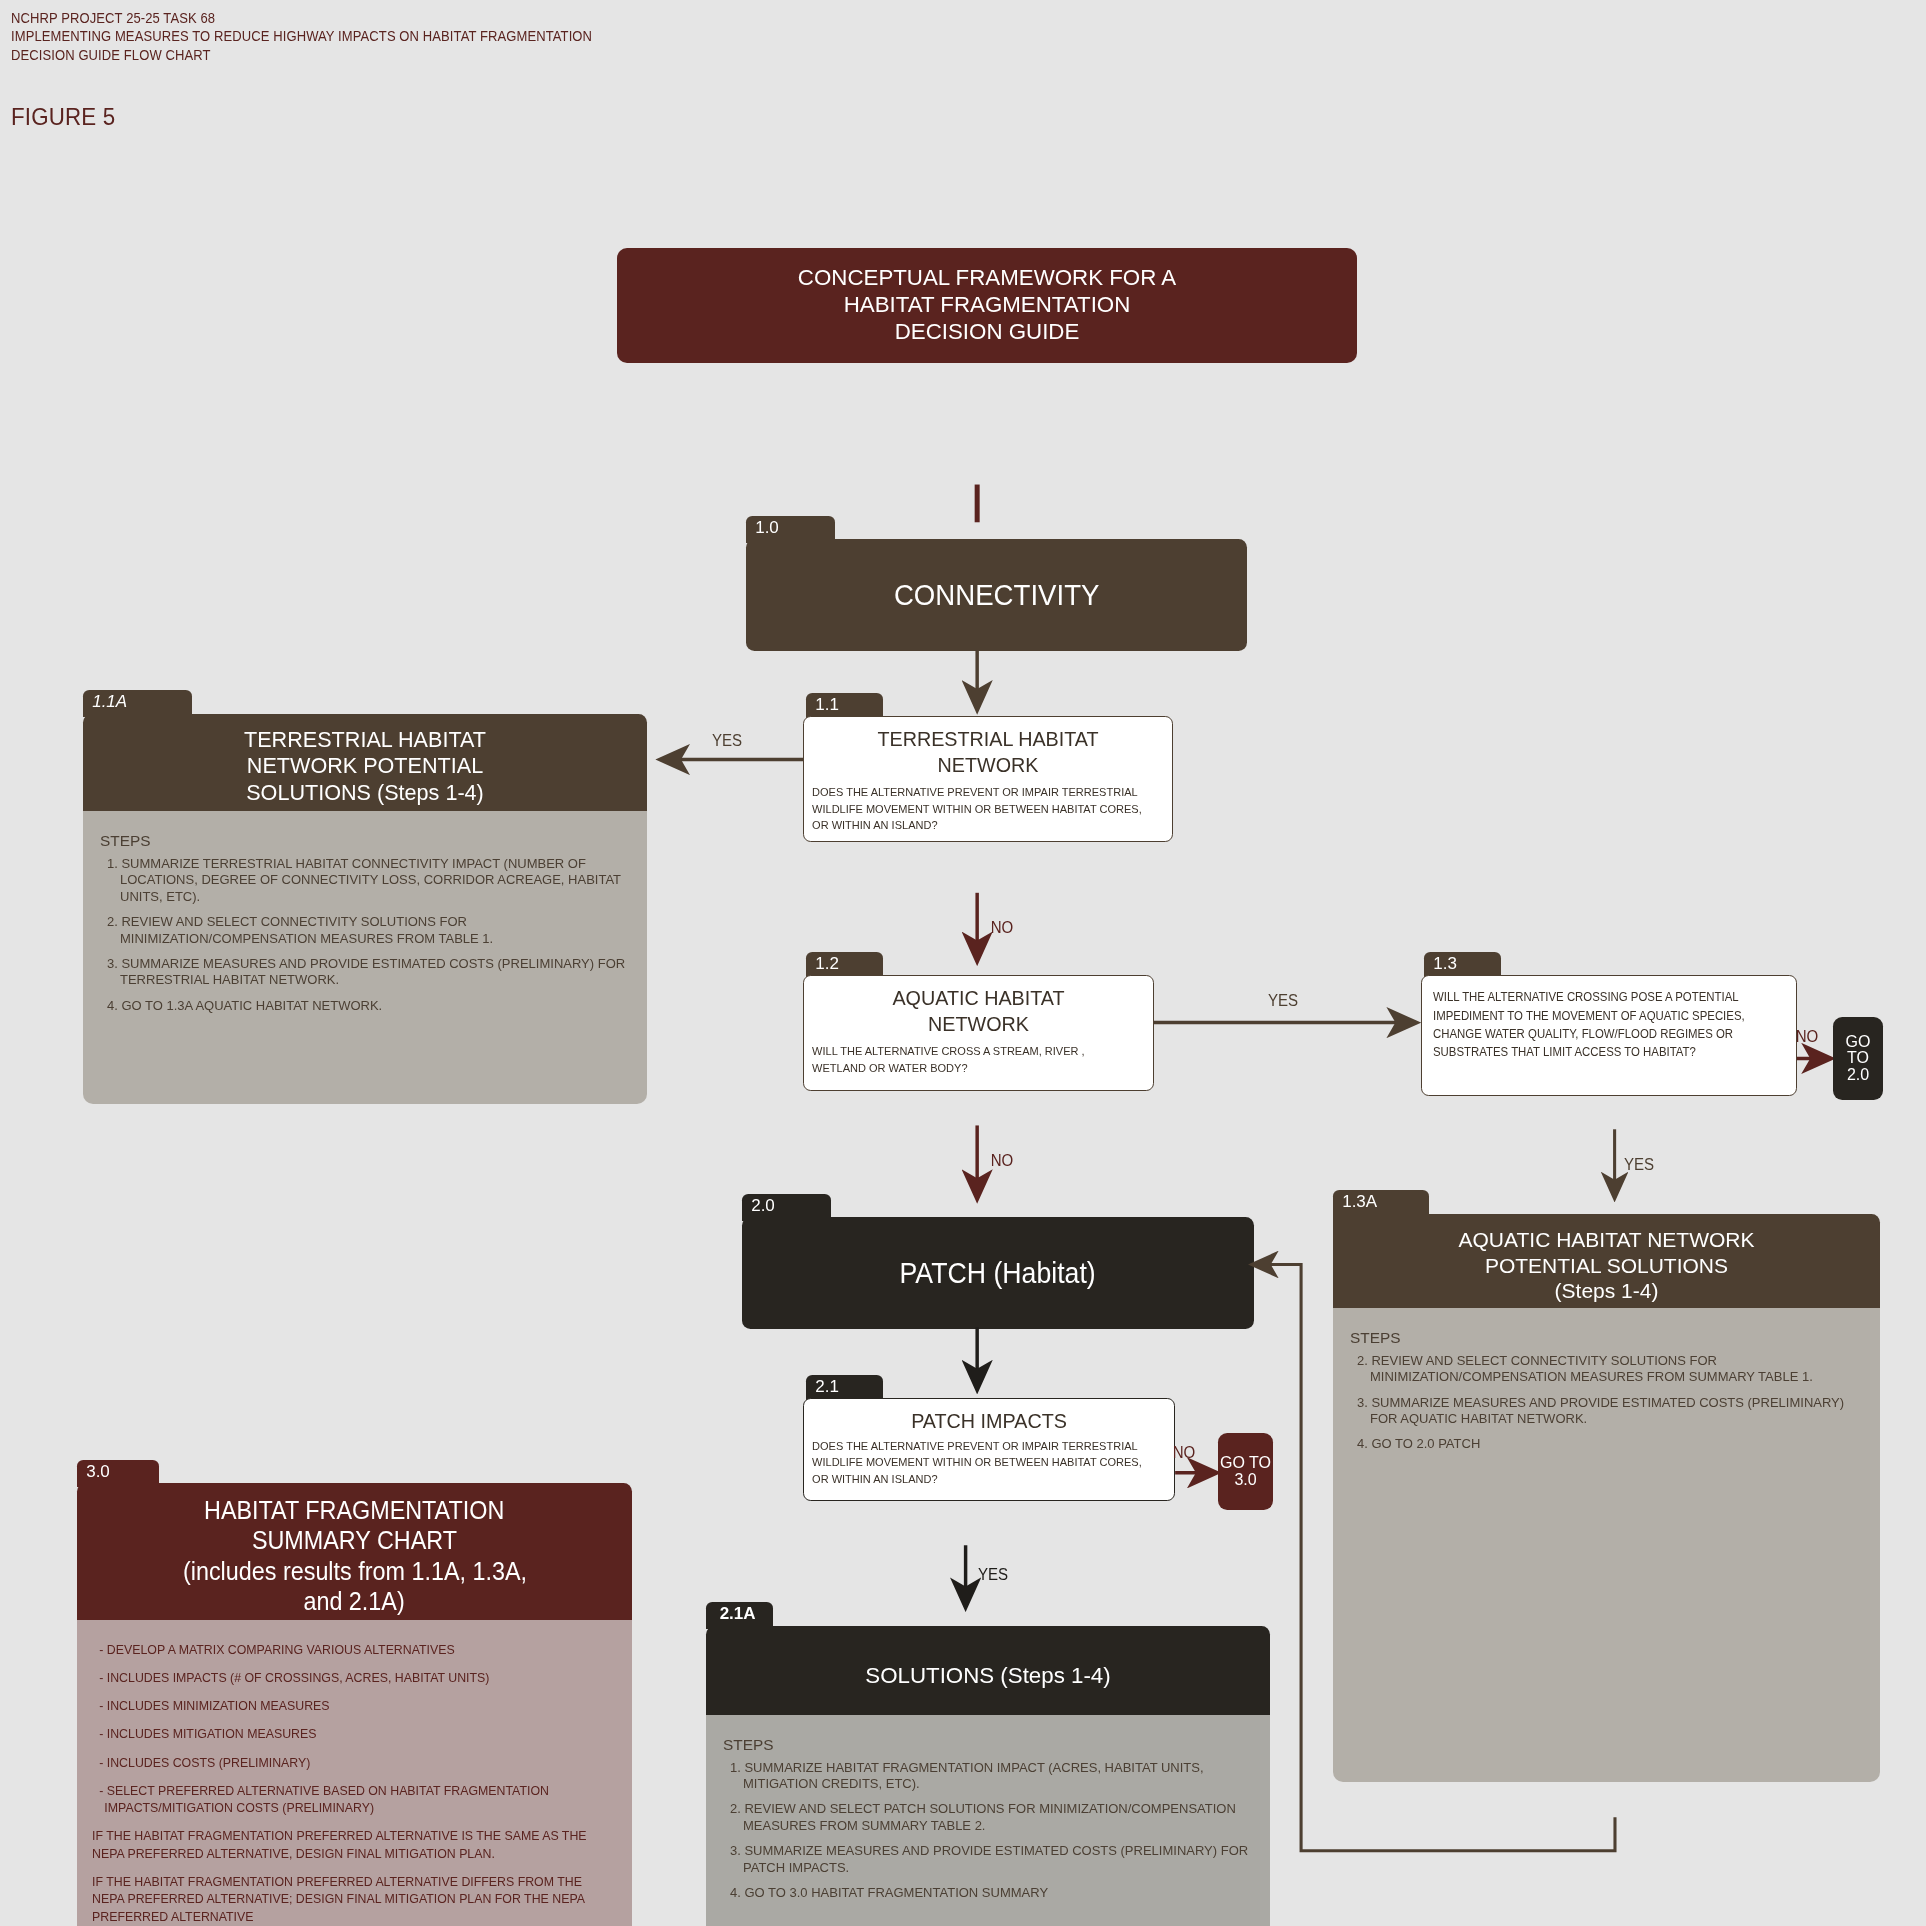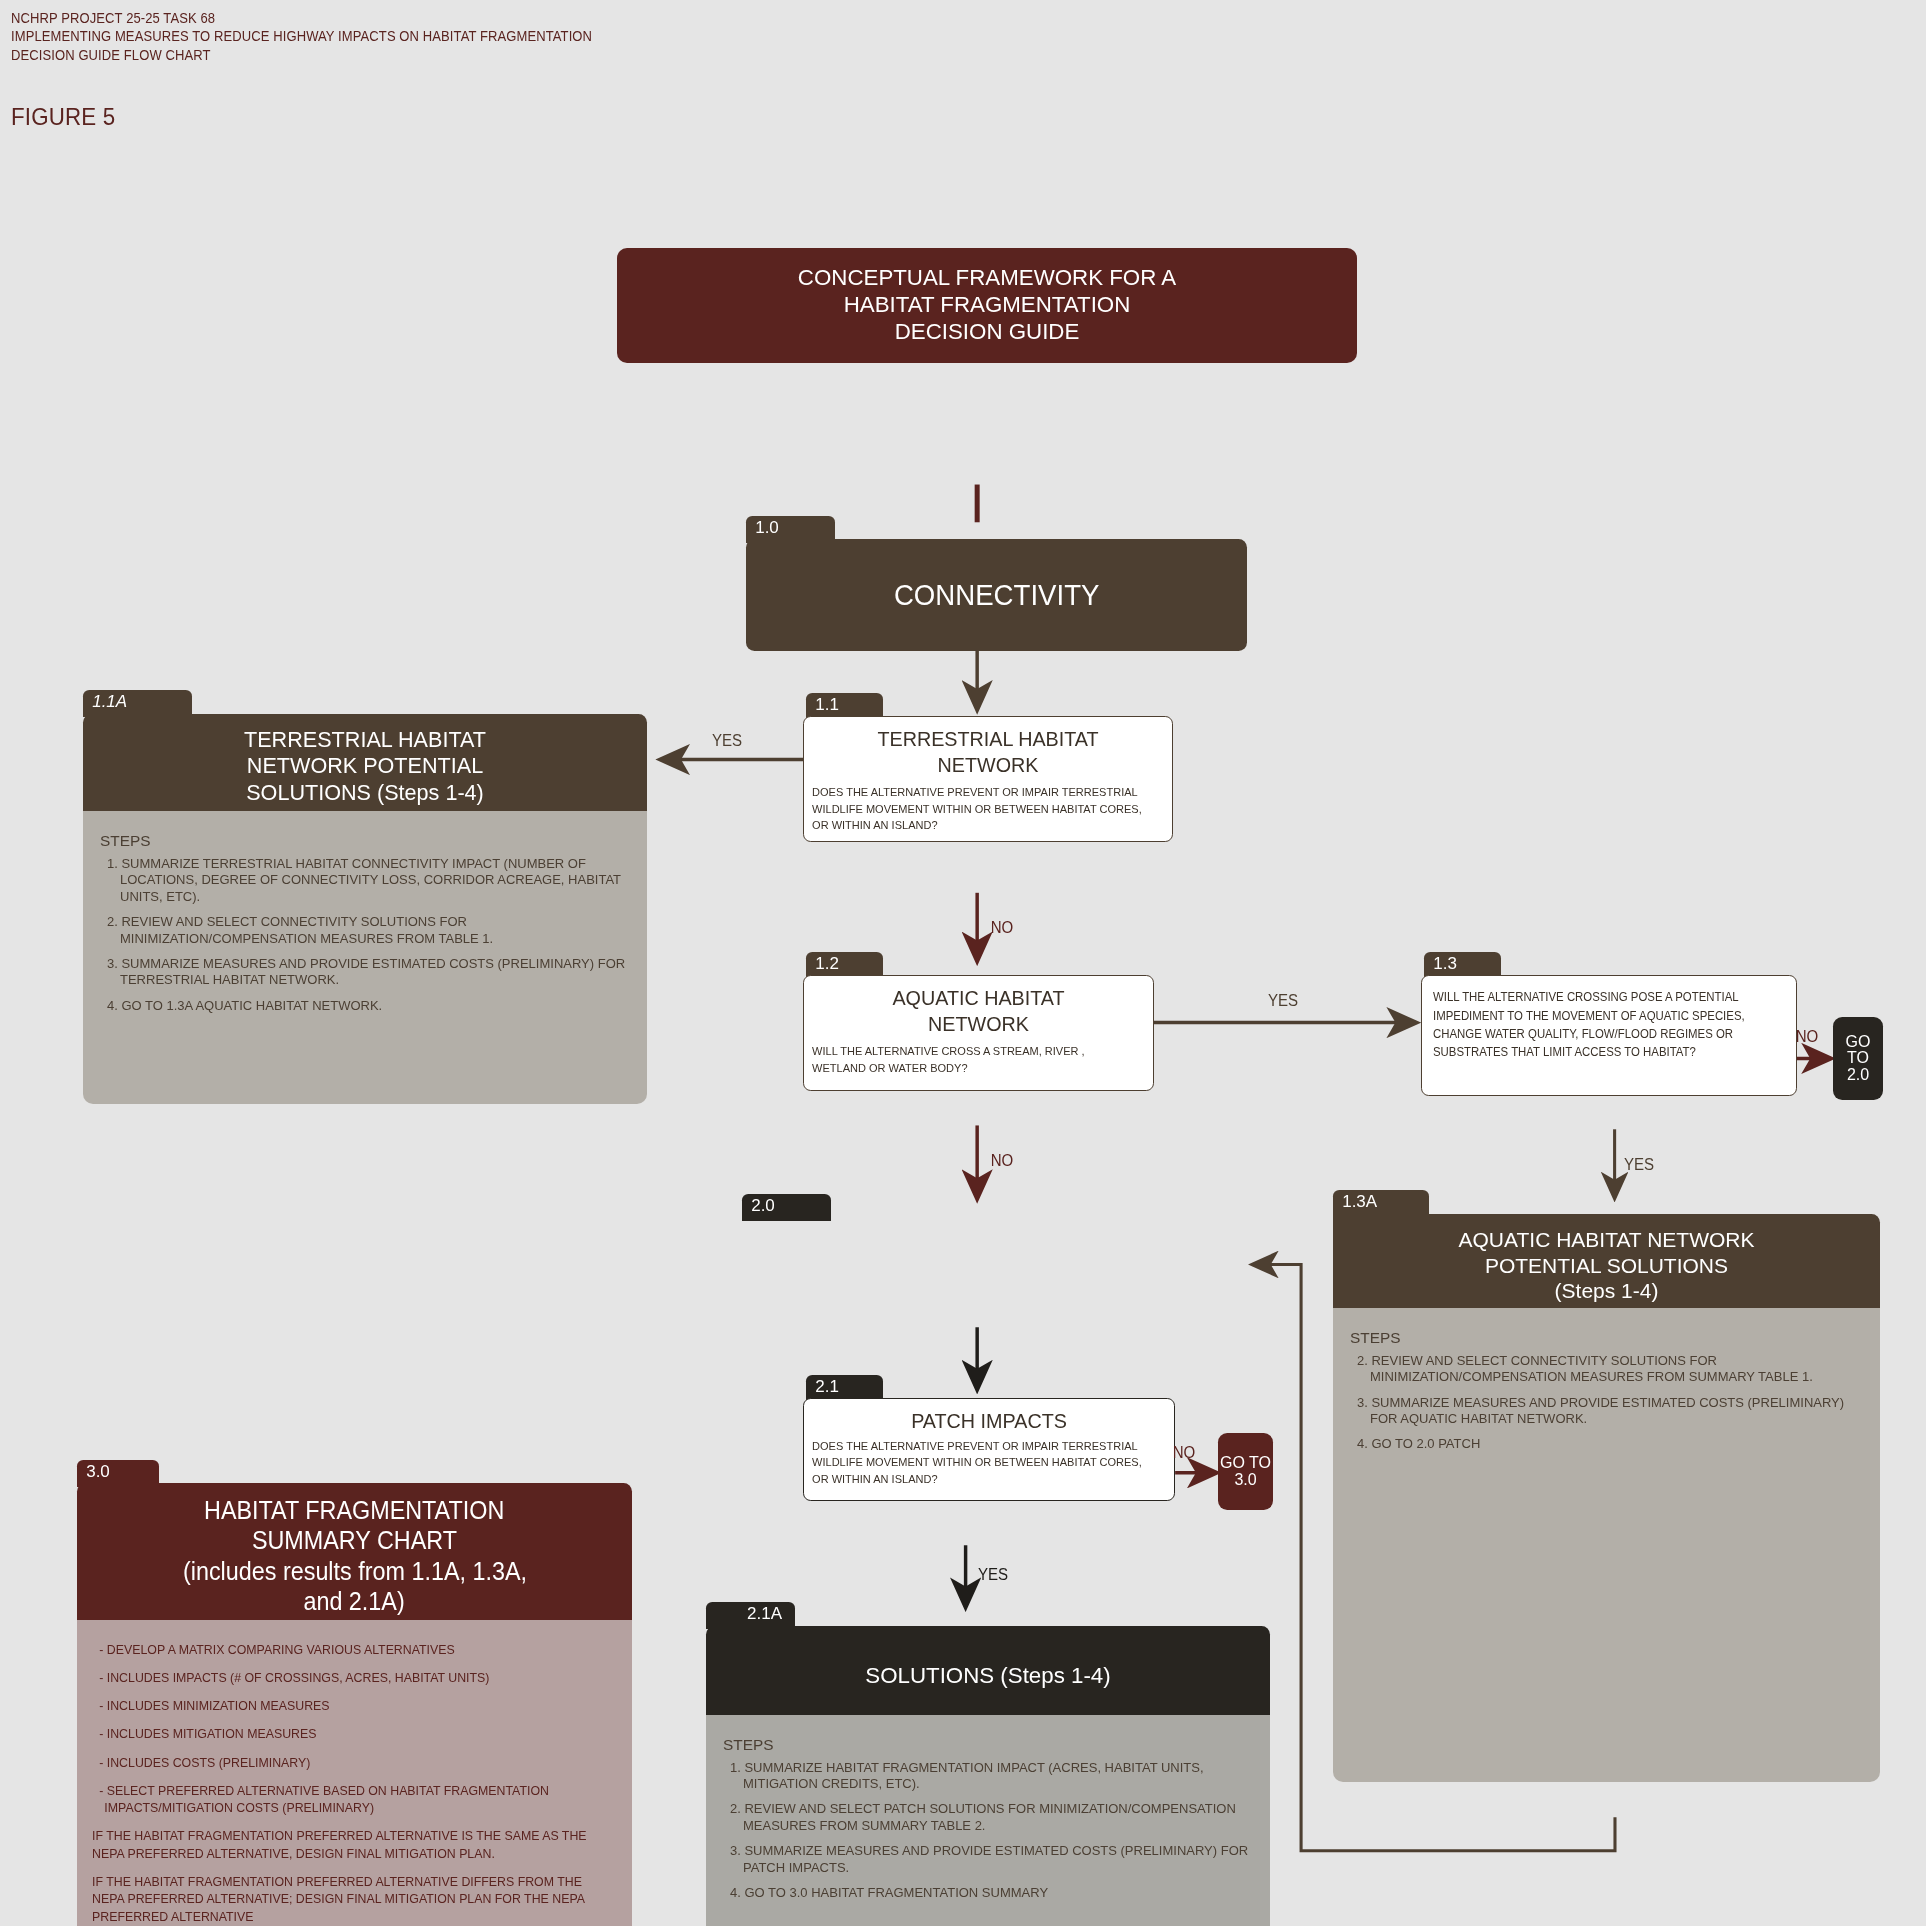--- a/index.html
+++ b/index.html
@@ -290,39 +290,42 @@
       <ul class="steps-list">
         <li>2. REVIEW AND SELECT CONNECTIVITY SOLUTIONS FOR MINIMIZATION/COMPENSATION MEASURES FROM SUMMARY TABLE 1.</li>
         <li>3.  SUMMARIZE MEASURES AND PROVIDE ESTIMATED COSTS (PRELIMINARY) FOR AQUATIC HABITAT NETWORK.</li>
         <li>4. GO TO  2.0 PATCH</li>
       </ul>
     </div>
   </div>
 
   <div class="node" style="left:742px; top:1194px; width:512px;">
     <div class="tab c-black" style="width:89px; text-align:left;">2.0</div>
+    <div class="hdrband c-black" style="margin-top:23px; height:112px;">
+      <span class="title-narrow" style="font-size:29px;">PATCH   (Habitat)</span>
+    </div>
   </div>
 
   <div class="node" style="left:803px; top:1375px; width:372px;">
     <div class="tab c-black" style="left:3.1px; width:77px; text-align:left;">2.1</div>
     <div class="decision black-b" style="position:relative; margin-top:23px; width:372px; min-height:103px;">
       <div class="dtitle" style="padding-bottom:0.8px;">
         <div>PATCH IMPACTS</div>
       </div>
       <div class="dbody">DOES THE ALTERNATIVE  PREVENT OR IMPAIR  TERRESTRIAL WILDLIFE MOVEMENT WITHIN OR BETWEEN HABITAT CORES, OR WITHIN AN ISLAND?</div>
     </div>
   </div>
 
   <div class="pill c-maroon" style="left:1218px; top:1433px; width:55px; height:77px;">
     <span>GO TO</span>
     <span>3.0</span>
   </div>
 
   <div class="node" style="left:706px; top:1602px; width:564px;">
-    <div class="tab c-black" style="width:89px; text-align:right;">2.1A</div>
+    <div class="tab c-black" style="width:67px; text-align:center;font-weight:bold;">2.1A</div>
     <div class="hdrband c-black" style="margin-top:24px; height:100px;">
       <span class="title-wide" style="font-size:22.3px;">SOLUTIONS    (Steps 1-4)</span>
     </div>
     <div class="steps-panel panel-gray" style="min-height:364px;">
       <div class="steps-title">STEPS</div>
       <ul class="steps-list">
         <li>1.  SUMMARIZE HABITAT FRAGMENTATION IMPACT (ACRES, HABITAT UNITS, MITIGATION CREDITS, ETC).</li>
         <li>2. REVIEW AND SELECT  PATCH SOLUTIONS FOR MINIMIZATION/COMPENSATION MEASURES FROM SUMMARY TABLE 2.</li>
         <li>3.  SUMMARIZE MEASURES AND PROVIDE ESTIMATED COSTS (PRELIMINARY) FOR PATCH IMPACTS.</li>
         <li>4. GO TO  3.0 HABITAT FRAGMENTATION SUMMARY</li>

